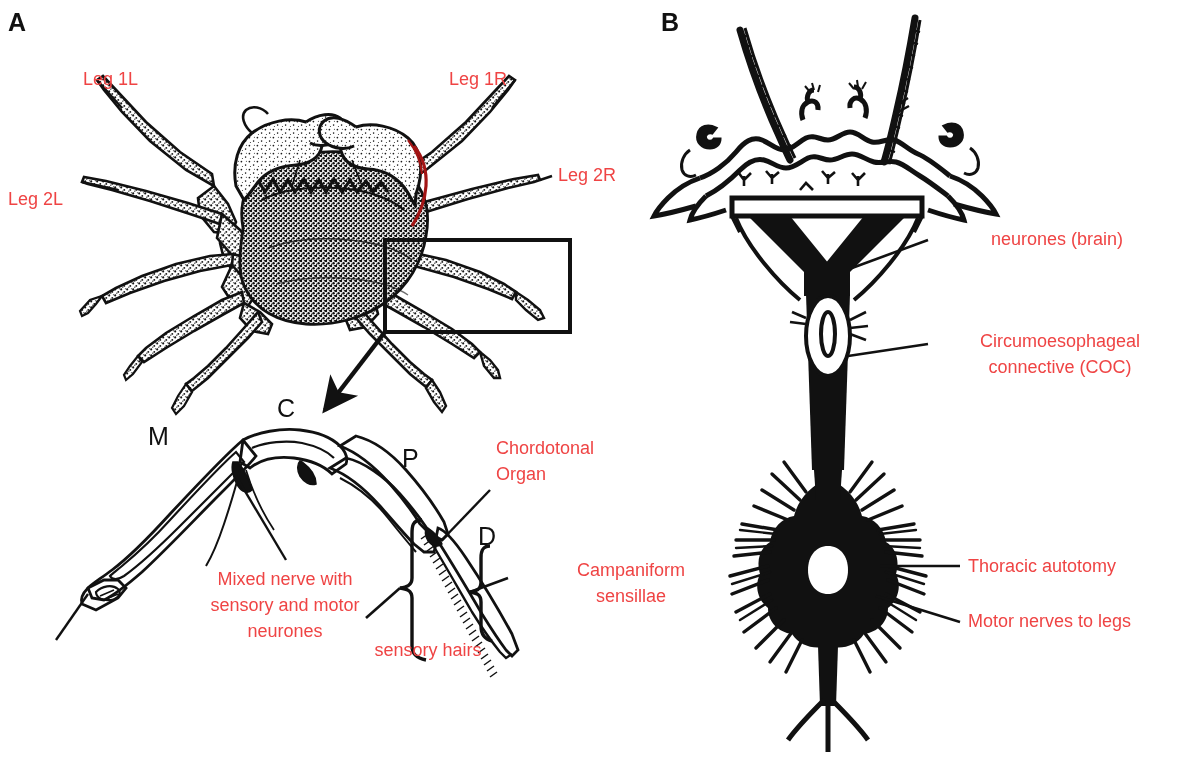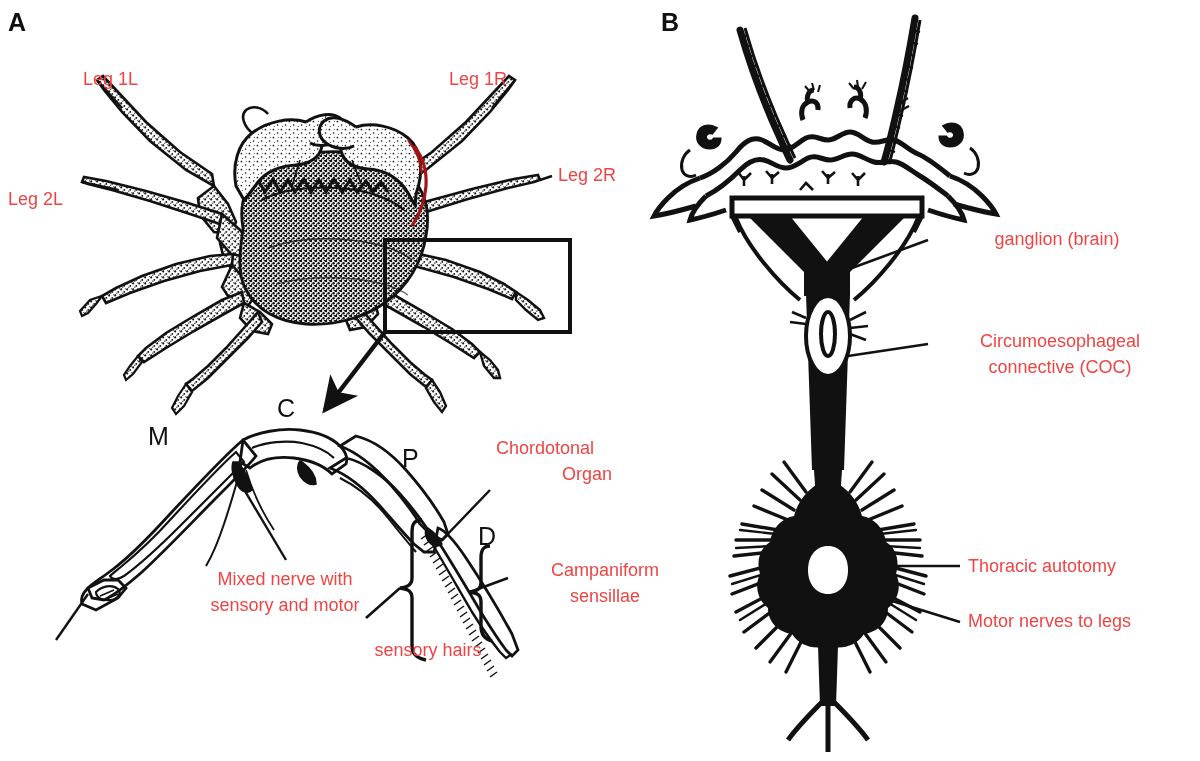--- a/index.html
+++ b/index.html
@@ -503,40 +503,41 @@
   <div class="lbl" style="left:8px; top:165px;margin-top:21px;">Leg 2L</div>
   <div class="lbl" style="left:558px; top:162px;">Leg 2R</div>
 
   <div class="seg-letter" style="left:148px; top:424px;">M</div>
   <div class="seg-letter" style="left:277px; top:396px;">C</div>
   <div class="seg-letter" style="left:402px; top:446px;">P</div>
   <div class="seg-letter" style="left:478px; top:524px;">D</div>
 
   <div class="lbl multi c-left" style="left:496px; top:435px; width:200px;">
     <div>Chordotonal</div>
-    <div style="text-align:right; width:116px;">Organ</div>
+    <div style="text-align:left; width:116px;">Organ</div>
   </div>
 
-  <div class="lbl multi c-center" style="left:517px; top:557px; width:176px;">
+  <div class="lbl multi c-center" style="left:543px; top:557px; width:176px;">
     <div>Campaniform</div>
     <div>sensillae</div>
   </div>
 
   <div class="lbl multi c-center" style="left:332px; top:637px; width:192px;">
     <div>sensory hairs</div>
   </div>
 
   <div class="lbl multi c-center" style="left:186px; top:566px; width:198px;">
     <div>Mixed nerve with</div>
     <div>sensory and motor</div>
+    <div>neurones</div>
   </div>
 
 
   <div class="lbl multi c-center" style="left:932px; top:226px; width:250px;">
-    <div>ganglion (brain)</div>
+    <div>neurones (brain)</div>
   </div>
 
   <div class="lbl multi c-center" style="left:932px; top:328px; width:256px;">
     <div>Circumoesophageal</div>
     <div>connective (COC)</div>
   </div>
 
   <div class="lbl" style="left:968px; top:553px;">Thoracic autotomy</div>
 
   <div class="lbl" style="left:968px; top:608px;">Motor nerves to legs</div>

